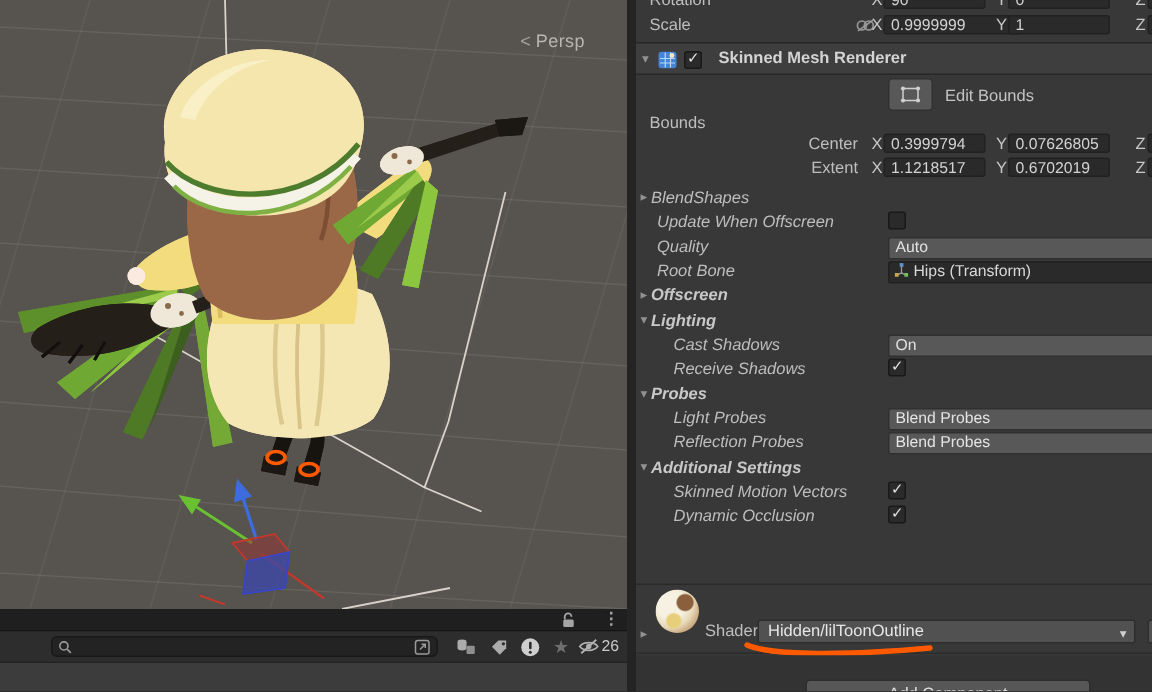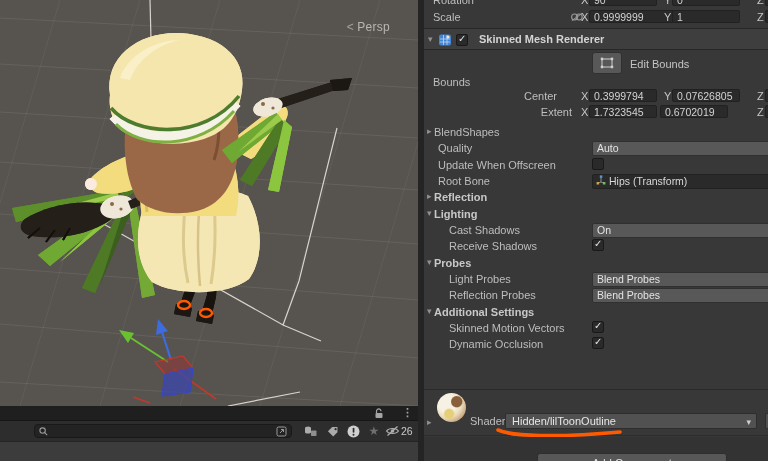--- a/index.html
+++ b/index.html
@@ -35,21 +35,21 @@
   .fold-glyph{color:#919191;font-size:9px;}
   .cbox{width:12px;height:12px;background:#2a2a2a;border:1px solid #191919;border-radius:2px;position:relative;flex:none;}
   .cbox .chk{position:absolute;left:1px;top:-2px;color:#e2e2e2;font-size:10px;}
   .head-title{position:absolute;left:55px;top:4px;font-weight:bold;color:#d4d4d4;}
   .ebtn{position:absolute;left:168px;top:0;width:30px;height:22px;background:#585858;border:1px solid #303030;border-radius:3px;display:flex;align-items:center;justify-content:center;}
   .rows{position:absolute;left:0;top:124px;width:100%;}
   .irow{position:relative;height:16.33px;display:flex;align-items:center;padding-left:14px;}
   .irow .farrow{position:absolute;left:3px;top:2px;}
   .irow.hasfold{padding-left:10px;}
   .irow.indent-1{padding-left:25px;}
-  .ilabel{color:#bdbdbd;white-space:nowrap;}
+  .ilabel{color:#bdbdbd;white-space:nowrap;font-style:italic;}
   .ilabel.bold{font-weight:bold;color:#c8c8c8;}
   .ival{position:absolute;left:168px;top:1px;display:flex;align-items:center;}
   .ddl{width:200px;height:15px;background:#585858;border:1px solid #303030;border-radius:2px;color:#e3e3e3;font-size:10.5px;line-height:13px;padding-left:4px;white-space:nowrap;overflow:hidden;}
   .objf{width:200px;height:15px;background:#2a2a2a;border:1px solid #212121;border-radius:2px;color:#d8d8d8;font-size:10.5px;display:flex;align-items:center;gap:3px;padding-left:3px;white-space:nowrap;overflow:hidden;}
   .matblock{position:absolute;left:0;top:389px;width:100%;height:47px;background:#383838;border-top:1px solid #2a2a2a;border-bottom:1px solid #2c2c2c;}
   .mat-thumb{position:absolute;left:13px;top:3px;width:29px;height:29px;border-radius:50%;
      background:
        radial-gradient(circle at 68% 30%, #8a5f3c 0 18%, rgba(0,0,0,0) 22%),
        radial-gradient(circle at 42% 72%, #e7cf7a 0 16%, rgba(0,0,0,0) 22%),
        radial-gradient(circle at 35% 35%, #f7f1e3 0 34%, #e9dcbc 55%, #b98e60 85%, #7d5637 100%);}
@@ -308,72 +308,72 @@
             <circle cx="13" cy="10" r="1.4" fill="#cfcfcf"></circle>
           </svg>
       </div>
       <span style="position:absolute;left:206px;top:6px;color:#c4c4c4">Edit Bounds</span>
     </div>
 
     <div class="trow" style="top:74px">
       <span class="tlabel">Bounds</span>
     </div>
     <div class="trow" style="top:88px">
-      <span style="position:absolute;left:100px;top:2px;width:48px;text-align:left;color:#bebebe">Center</span>
+      <span style="position:absolute;left:100px;top:2px;width:48px;text-align:right;color:#bebebe">Center</span>
       <span class="axis" style="left:157px">X</span>
       <div class="nfield" style="left:165px;width:68px">0.3999794</div>
       <span class="axis" style="left:240px">Y</span>
       <div class="nfield" style="left:248px;width:68px">0.07626805</div>
       <span class="axis" style="left:333px">Z</span>
       <div class="nfield" style="left:341px;width:30px"></div>
     </div>
     <div class="trow" style="top:104px">
       <span style="position:absolute;left:100px;top:2px;width:48px;text-align:right;color:#bebebe">Extent</span>
       <span class="axis" style="left:157px">X</span>
-      <div class="nfield" style="left:165px;width:68px">1.7323545</div>
+      <div class="nfield" style="left:165px;width:68px">1.1218517</div>
       <span class="axis" style="left:240px">Y</span>
-      <div class="nfield" style="left:236px;width:68px">0.6702019</div>
+      <div class="nfield" style="left:248px;width:68px">0.6702019</div>
       <span class="axis" style="left:333px">Z</span>
       <div class="nfield" style="left:341px;width:30px"></div>
     </div>
 
     <div class="rows">
         <div class="irow hasfold">
           <span class="farrow fold-glyph">▸</span>
           <span class="ilabel">BlendShapes</span>
         </div>
         <div class="irow">
+          <span class="ilabel">Update When Offscreen</span>
+          <div class="ival">
+            <span class="cbox"></span>
+          </div>
+        </div>
+        <div class="irow">
           <span class="ilabel">Quality</span>
           <div class="ival">
             <div class="ddl">Auto</div>
-          </div>
-        </div>
-        <div class="irow">
-          <span class="ilabel">Update When Offscreen</span>
-          <div class="ival">
-            <span class="cbox"></span>
           </div>
         </div>
         <div class="irow">
           <span class="ilabel">Root Bone</span>
           <div class="ival">
             <div class="objf">
               <span><svg width="10" height="10" viewBox="0 0 10 10">
                   <path d="M5,2 V7 M5,7 L2,8.2 M5,7 L8,8.2" stroke="#9a9a9a" stroke-width="0.9" fill="none"></path>
                   <rect x="3.8" y="0.4" width="2.5" height="2.5" fill="#5b93d0"></rect>
                   <rect x="0.6" y="7" width="2.5" height="2.5" fill="#c8a84b"></rect>
                   <rect x="6.9" y="7" width="2.5" height="2.5" fill="#6fbf5a"></rect>
                 </svg></span>
               <span>Hips (Transform)</span>
             </div>
           </div>
         </div>
         <div class="irow hasfold">
           <span class="farrow fold-glyph">▸</span>
-          <span class="ilabel bold">Reflection</span>
+          <span class="ilabel bold">Offscreen</span>
         </div>
         <div class="irow hasfold">
           <span class="farrow fold-glyph">▾</span>
           <span class="ilabel bold">Lighting</span>
         </div>
         <div class="irow indent-1">
           <span class="ilabel">Cast Shadows</span>
           <div class="ival">
             <div class="ddl">On</div>
           </div>

